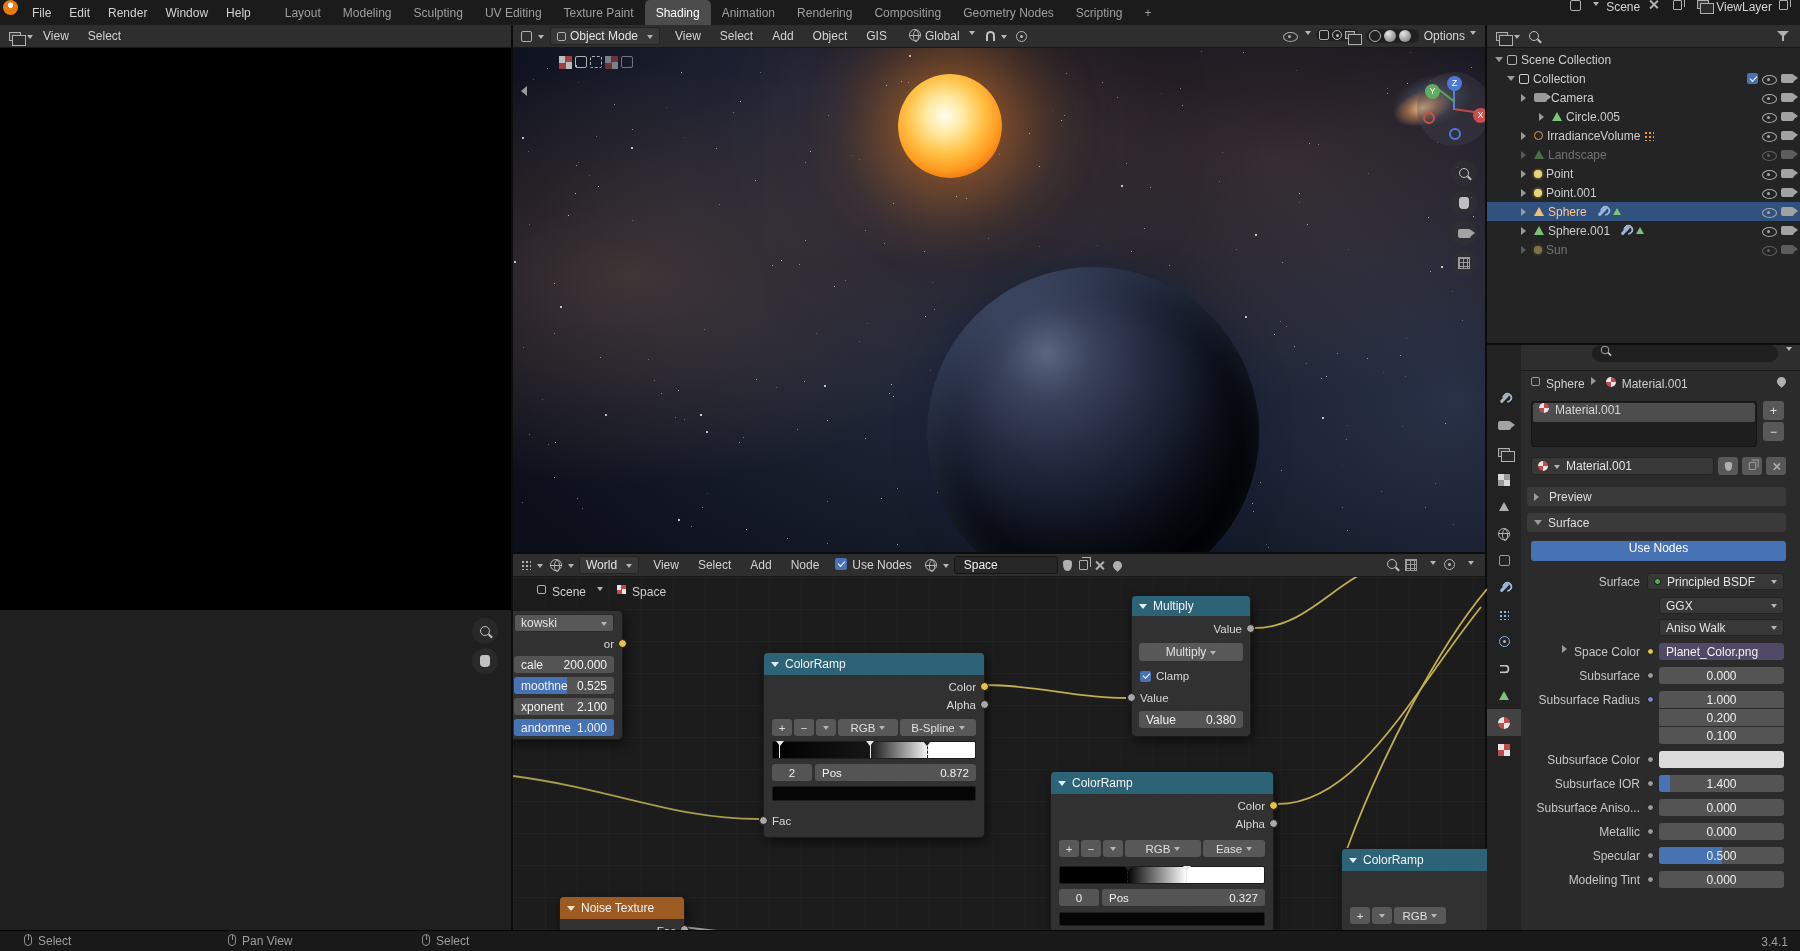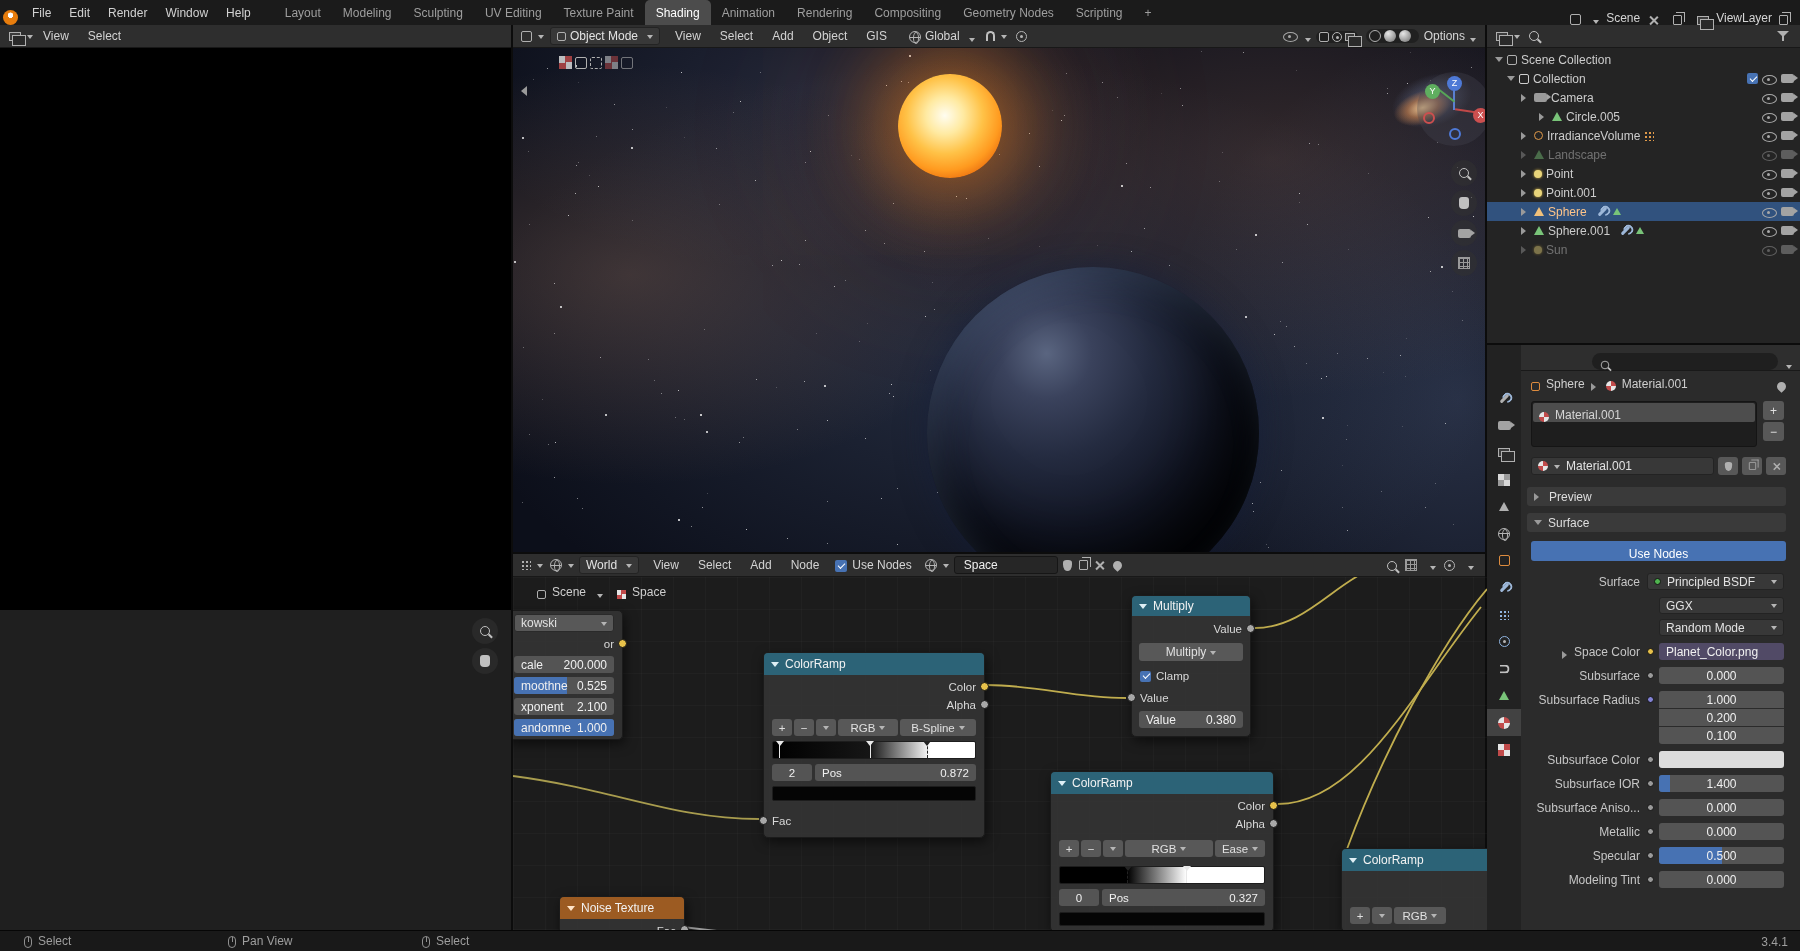--- a/index.html
+++ b/index.html
@@ -1,20 +1,20 @@
 <!DOCTYPE html>
 <html><head>
 <meta charset="utf-8">
 <style>
 *{margin:0;padding:0;box-sizing:border-box}
 html,body{background:#000}
 #root{position:relative;width:1800px;height:951px;overflow:hidden;background:#161616;
  font-family:"Liberation Sans","DejaVu Sans",sans-serif;font-size:12px;color:#d5d5d5;cursor:default}
 .abs{position:absolute}
-.flex{display:flex;align-items:flex-end}
+.flex{display:flex;align-items:flex-start}
 .menu{padding:0 9px;height:100%;display:flex;align-items:center;color:#d2d2d2;white-space:nowrap}
 .chev{width:0;height:0;border:3.5px solid transparent;border-top:4.5px solid #b5b5b5;margin-left:5px;transform:translateY(2px)}
 .tri-r{width:0;height:0;border:4px solid transparent;border-left:5px solid #9a9a9a}
 .tri-d{width:0;height:0;border:4px solid transparent;border-top:5px solid #9a9a9a;transform:translateY(2px)}
 .dd{background:#383838;border:1px solid #232323;border-radius:3px;height:18px;display:flex;align-items:center;padding:0 6px;color:#e2e2e2;gap:4px;white-space:nowrap}
 .fld{background:#545454;border-radius:3px;height:17px;display:flex;align-items:center;padding:0 7px;color:#f0f0f0;position:relative;overflow:hidden;white-space:nowrap}
 .fld .fill{position:absolute;left:0;top:0;bottom:0;background:#4772b3}
 .fld span{position:relative;z-index:1}
 .between{justify-content:space-between}
 .center{justify-content:center}
@@ -656,21 +656,21 @@
         <div class="nrow" style="top:68px;gap:2px;height:17px">
           <span class="nbtn" style="width:20px">+</span>
           <span class="nbtn" style="width:20px">−</span>
           <span class="nbtn" style="width:20px">
               <span class="chev" style="margin:0"></span>
             </span>
           <span class="nbtn" style="flex:1;gap:4px">
               <span>RGB</span>
               <span class="chev" style="margin:0"></span>
             </span>
-          <span class="nbtn" style="width:50px;gap:4px">
+          <span class="nbtn" style="width:62px;gap:4px">
               <span>Ease</span>
               <span class="chev" style="margin:0"></span>
             </span>
         </div>
         <div class="ramp" style="top:94px;background:linear-gradient(90deg,#000 0%,#000 33%,#fff 62%,#fff 100%)">
           <span class="stop dark" style="left:33%"></span>
           <span class="stop" style="left:62%"></span>
         </div>
         <div class="nrow" style="top:117px;gap:3px;height:17px">
           <span class="fld center" style="width:40px">
@@ -932,21 +932,21 @@
       <span class="pdot" style="visibility:hidden"></span>
       <div class="dd" style="flex:1;height:17px">
         <span>GGX</span>
           <span class="chev" style="margin-left:auto"></span>
       </div>
     </div>
     <div class="prow" style="top:274px">
       <span class="plabel"></span>
       <span class="pdot" style="visibility:hidden"></span>
       <div class="dd" style="flex:1;height:17px">
-        <span>Random Mode</span>
+        <span>Aniso Walk</span>
           <span class="chev" style="margin-left:auto"></span>
       </div>
     </div>
     <div class="prow" style="top:298px">
       <span class="plabel flex" style="justify-content:flex-end;gap:3px">
           <span class="tri-r"></span>
           <span>Space Color</span>
         </span>
       <span class="pdot" style="background:#e7c14a"></span>
       <div class="fld" style="flex:1;background:#514a66">

